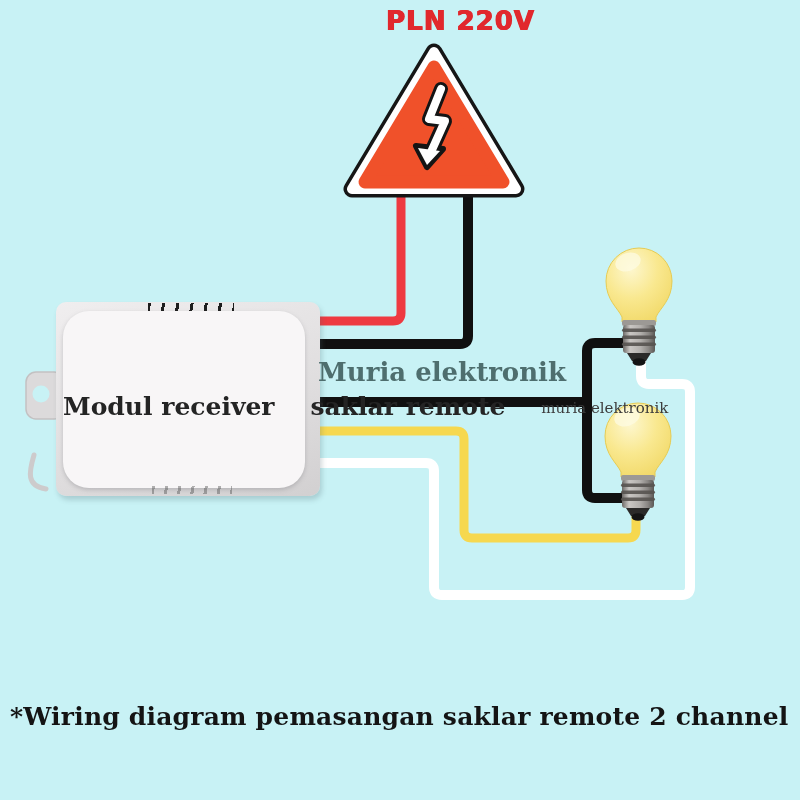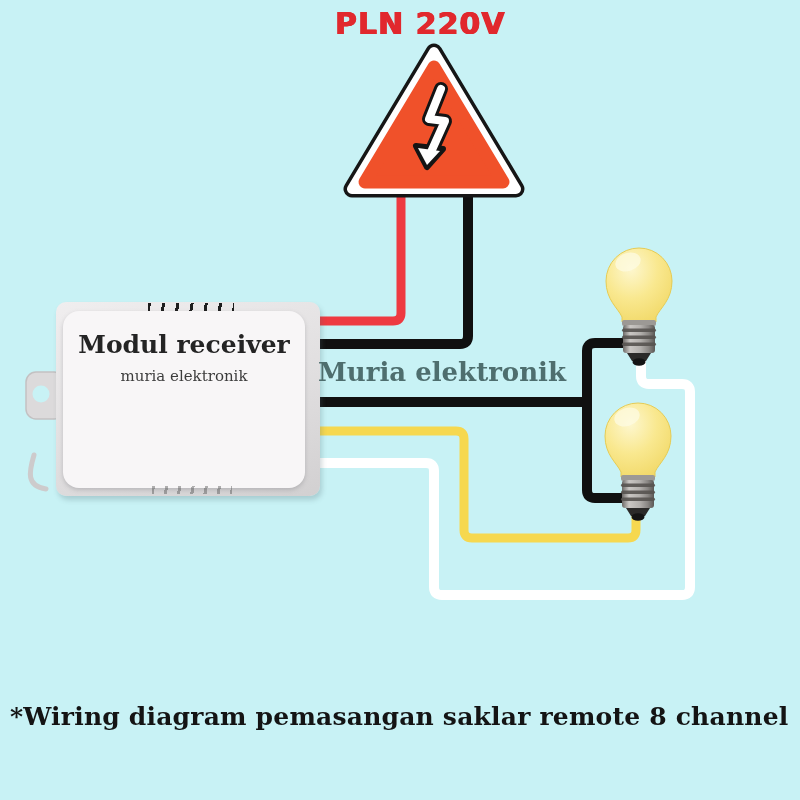--- a/index.html
+++ b/index.html
@@ -9,23 +9,23 @@
     background:var(--background,#c8f2f5);
     overflow:hidden;
     font-family:"DejaVu Serif","Liberation Serif",serif;
   }
   .stage svg{position:absolute;left:0;top:0;z-index:1;}
 
   
   .title{
     position:absolute;z-index:3;
     left:335px;top:6px;width:200px;
-    text-align:left;
+    text-align:right;
     font-family:"DejaVu Sans","Liberation Sans",sans-serif;
-    font-weight:bold;font-size:30px;letter-spacing:1px;
+    font-weight:bold;font-size:26px;letter-spacing:1px;
     color:var(--title_red,#e1282d);
     text-shadow:0.6px 0 currentColor, -0.6px 0 currentColor;
   }
   .module{
     position:absolute;z-index:2;
     left:56px;top:302px;width:264px;height:194px;
     background:linear-gradient(160deg,#f0eeef 0%,#e1dfe0 55%,#d2d0d1 100%);
     border-radius:10px;
     box-shadow:2px 4px 5px rgba(80,105,110,0.25);
   }
@@ -34,24 +34,24 @@
     left:92px;top:1px;width:86px;height:12px;
     background:repeating-linear-gradient(100deg,#1d1d1d 0 3px,transparent 3px 14px);
   }
   .pins.bottom{
     left:96px;top:184px;width:80px;height:8px;opacity:.45;
     background:repeating-linear-gradient(100deg,#555 0 3px,transparent 3px 13px);
   }
   .module-label{
     position:absolute;left:7px;top:9px;width:242px;height:177px;
     background:var(--module_label_bg,#f8f6f7);
-    border-radius:16px;
+    border-radius:26px;
     box-shadow:0 2px 4px rgba(120,120,125,0.35);
-    display:flex;flex-direction:column;align-items:center;
-    padding-top:14px;box-sizing:border-box;
+    display:flex;flex-direction:row;align-items:center;
+    padding-top:14px;box-sizing:border-box;gap:36px;
   }
   .module-line{
     font-size:25px;font-weight:bold;line-height:39px;
     color:var(--module_text,#242424);white-space:nowrap;
   }
   .module-brand{
     margin-top:3px;font-size:15px;
     color:#3c3c3c;white-space:nowrap;
   }
   .watermark{
@@ -138,21 +138,22 @@
     <use href="#bulb" x="639" y="245"></use>
     <use href="#bulb" x="638" y="400"></use>
   </svg>
 
   <div class="title">PLN 220V</div>
 
   <div class="module">
     <div class="pins top"></div>
     <div class="module-label">
       <div class="module-line">Modul receiver</div>
+      <div class="module-line">saklar remote</div>
       <div class="module-brand">muria elektronik</div>
     </div>
     <div class="pins bottom"></div>
   </div>
 
   <div class="watermark">Muria elektronik</div>
 
-  <div class="caption">*Wiring diagram pemasangan saklar remote 8 channel</div>
+  <div class="caption">*Wiring diagram pemasangan saklar remote 2 channel</div>
 </div>
 
 </body></html>

